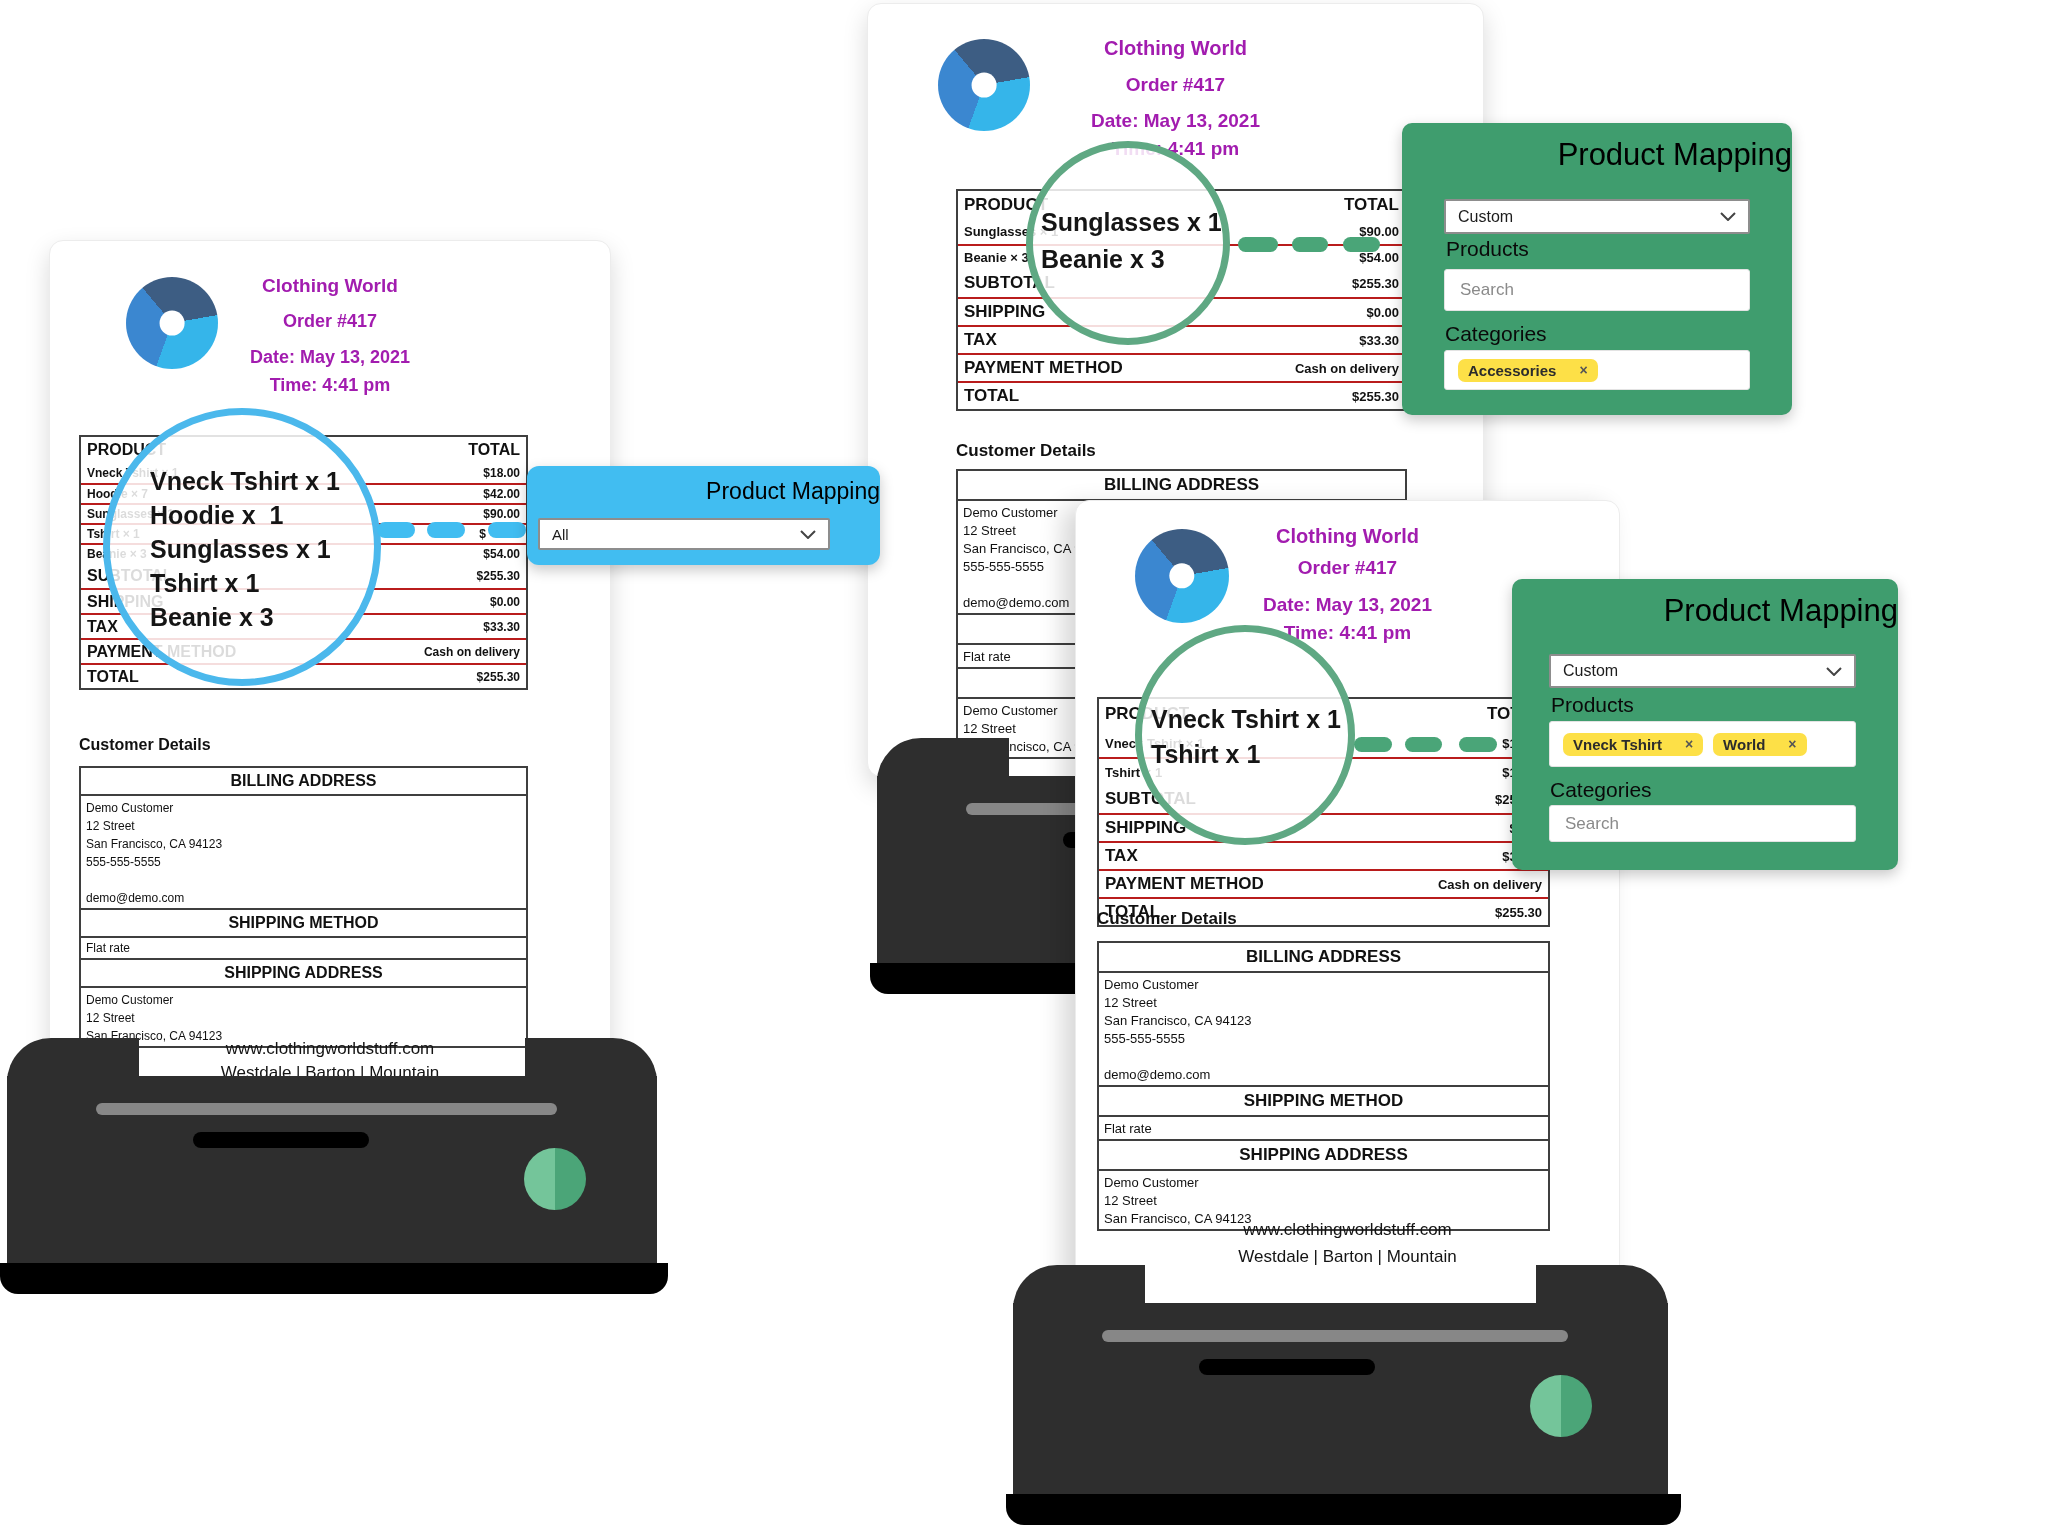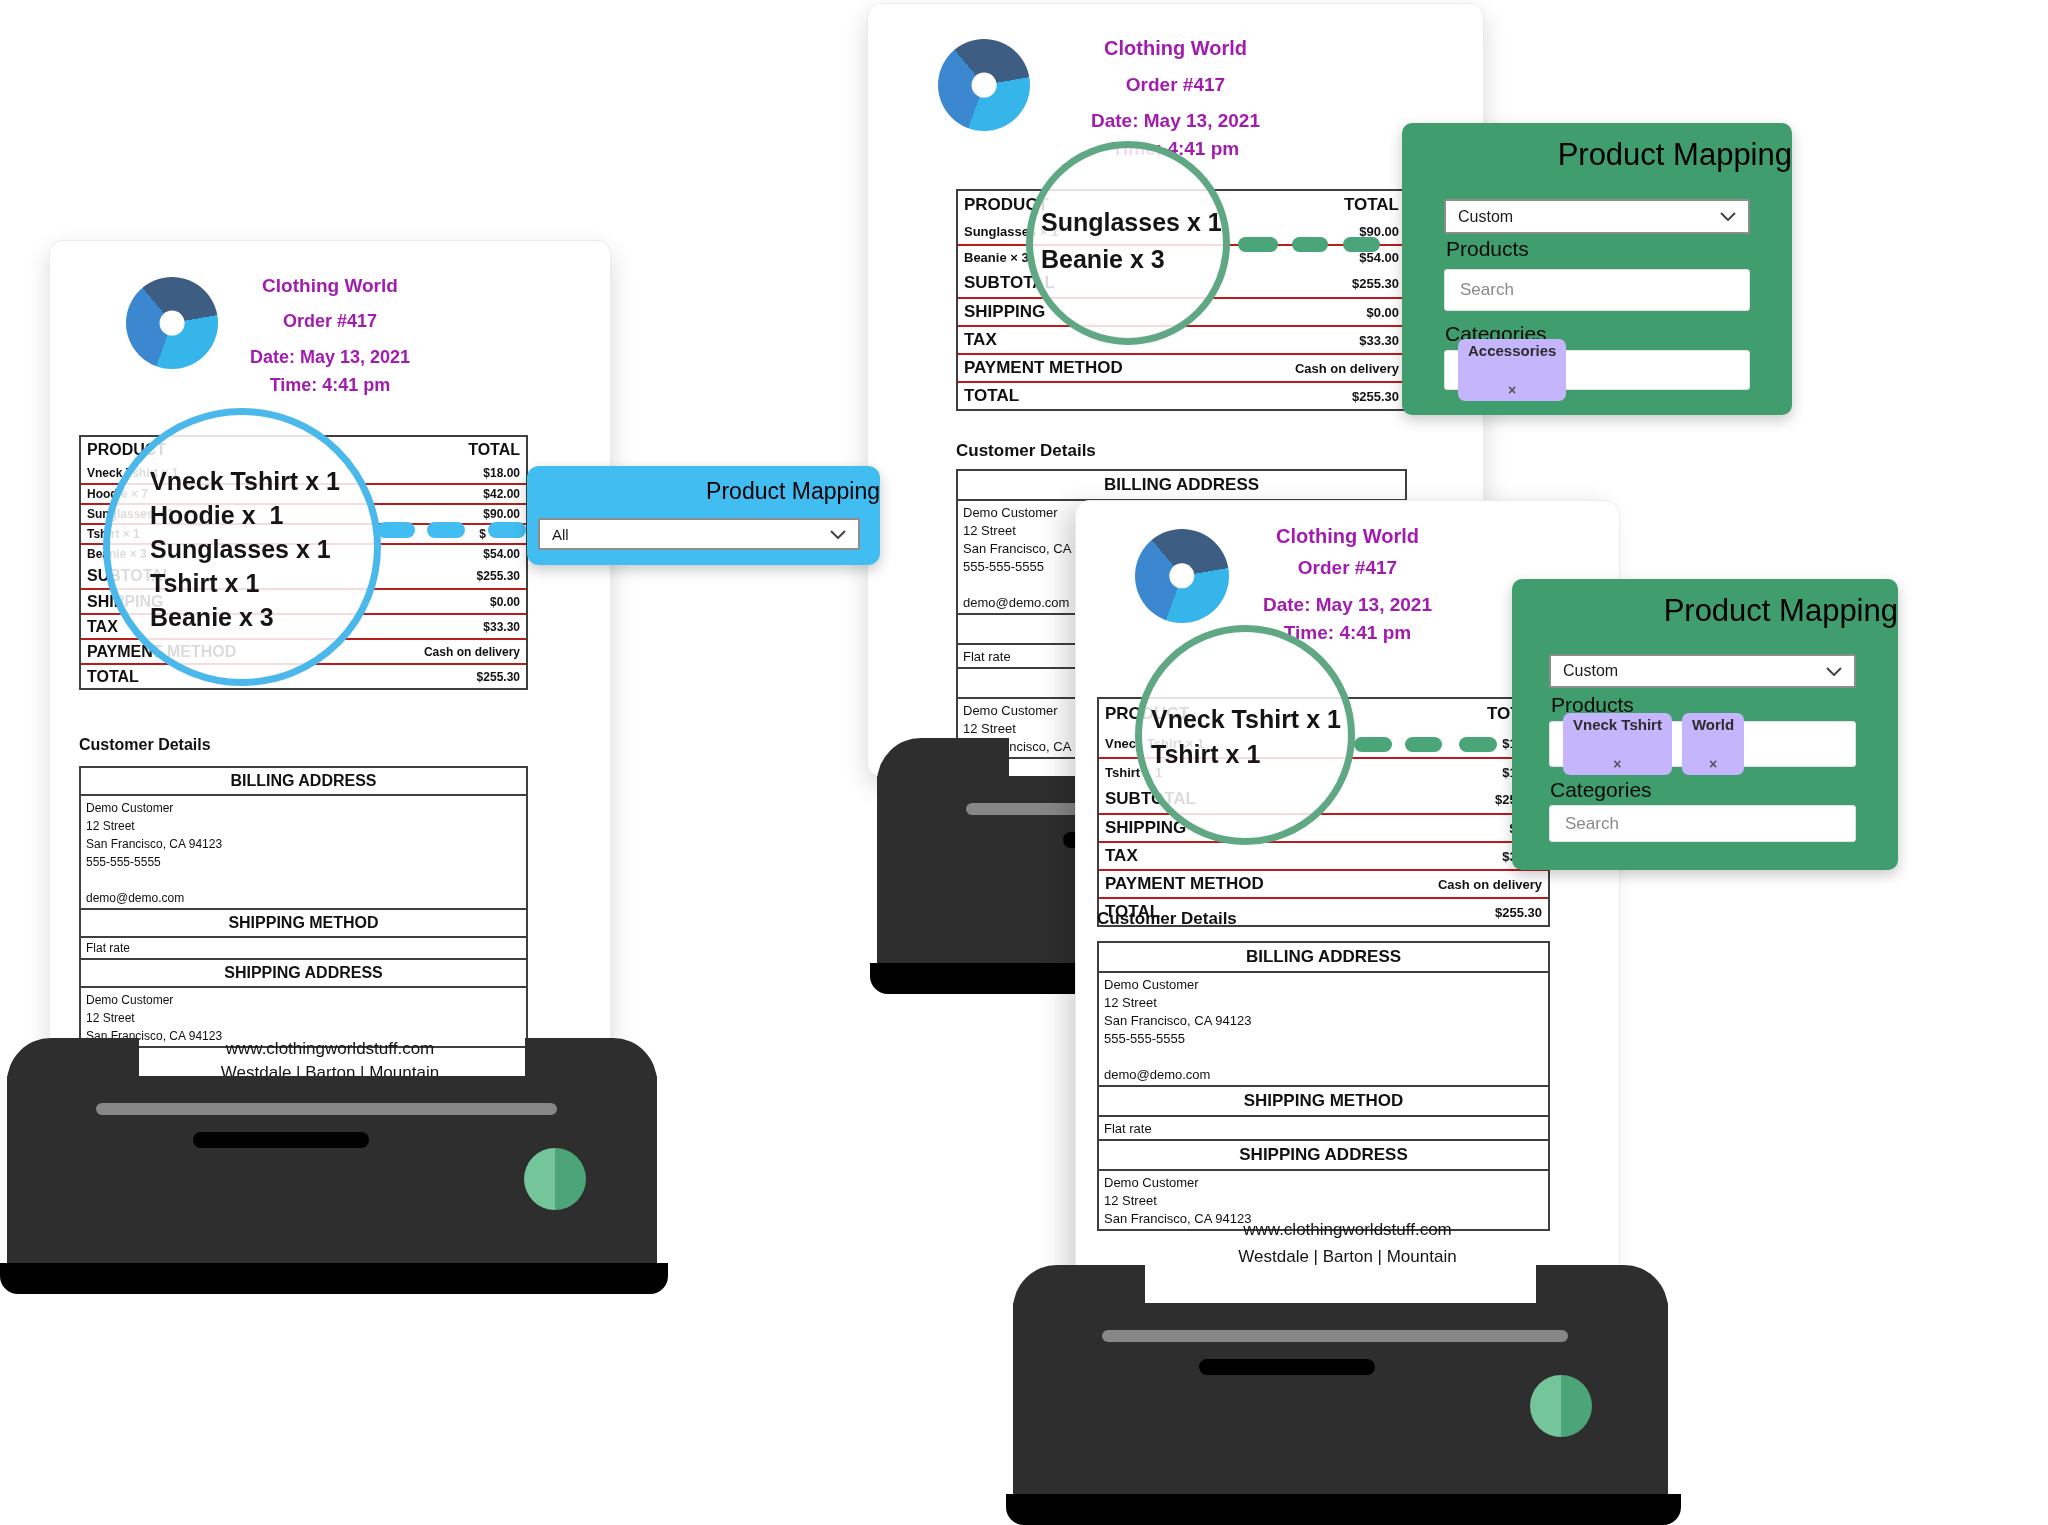--- a/index.html
+++ b/index.html
@@ -132,41 +132,41 @@
   .p3-base{left:1006px;top:1494px;width:675px;height:31px;border-radius:0 0 18px 18px;background:#000;}
 
   
   .panel{position:absolute;box-shadow:0 5px 14px rgba(0,0,0,.22);}
   .panel-title{position:absolute;left:0;right:0;text-align:right;color:#000;font-weight:400;}
   .panel-blue{left:527px;top:466px;width:353px;height:99px;background:#41bdf1;border-radius:12px;z-index:50;}
   .panel-blue .panel-title{top:12px;font-size:23px;}
   .dropdown{position:absolute;background:#fff;border:2px solid #8d8d8d;border-radius:2px;
             display:flex;align-items:center;justify-content:space-between;
             padding:0 12px;box-sizing:border-box;color:#1c1c1c;cursor:default;}
-  .panel-blue .dropdown{left:11px;top:52px;width:322px;height:32px;font-size:15px;}
+  .panel-blue .dropdown{left:11px;top:52px;width:292px;height:32px;font-size:15px;}
   .panel-green{background:#3f9d6e;border-radius:10px;}
   .panel-g1{left:1402px;top:123px;width:390px;height:292px;z-index:50;}
   .panel-g2{left:1512px;top:579px;width:386px;height:291px;z-index:60;}
   .panel-green .panel-title{top:14px;font-size:31px;}
   .panel-g1 .dropdown{left:42px;top:76px;width:306px;height:35px;font-size:16px;}
   .panel-g2 .dropdown{left:37px;top:75px;width:307px;height:34px;font-size:16px;}
   .panel-label{position:absolute;font-size:21px;color:#0a0a0a;}
   .panel-g1 .lbl-products{left:44px;top:114px;} .panel-g1 .lbl-categories{left:43px;top:199px;}
   .panel-g2 .lbl-products{left:39px;top:114px;} .panel-g2 .lbl-categories{left:38px;top:199px;}
   .panel-input{position:absolute;background:#fff;border:1px solid #e3e3e3;border-radius:3px;
                box-sizing:border-box;display:flex;align-items:center;padding:0 13px;gap:10px;}
   .panel-input input{border:none;outline:none;width:100%;font-size:17px;color:#333;
                      font-family:"Liberation Sans",sans-serif;background:transparent;}
   .panel-input input::placeholder{color:#8a8a8a;}
   .panel-g1 .inp-products{left:42px;top:146px;width:306px;height:42px;}
   .panel-g1 .inp-categories{left:42px;top:227px;width:306px;height:40px;}
   .panel-g2 .inp-products{left:37px;top:142px;width:307px;height:46px;}
   .panel-g2 .inp-categories{left:37px;top:226px;width:307px;height:37px;}
-  .tag{display:inline-flex;align-items:center;gap:23px;background:#c4b5fd;border-radius:7px;
-       padding:3px 10px;font-size:15px;font-weight:600;color:#2c2c2c;white-space:nowrap;flex-direction:column;}
+  .tag{display:inline-flex;align-items:center;gap:23px;background:#fde047;border-radius:7px;
+       padding:3px 10px;font-size:15px;font-weight:600;color:#2c2c2c;white-space:nowrap;}
   .tag .x{font-size:14px;color:#555;cursor:default;}
   .chev{flex:0 0 auto;}
 </style>
 </head>
 <body>
 
 <div class="stage">
 
   <div class="receipt receipt-1">
     <div class="logo"></div>

